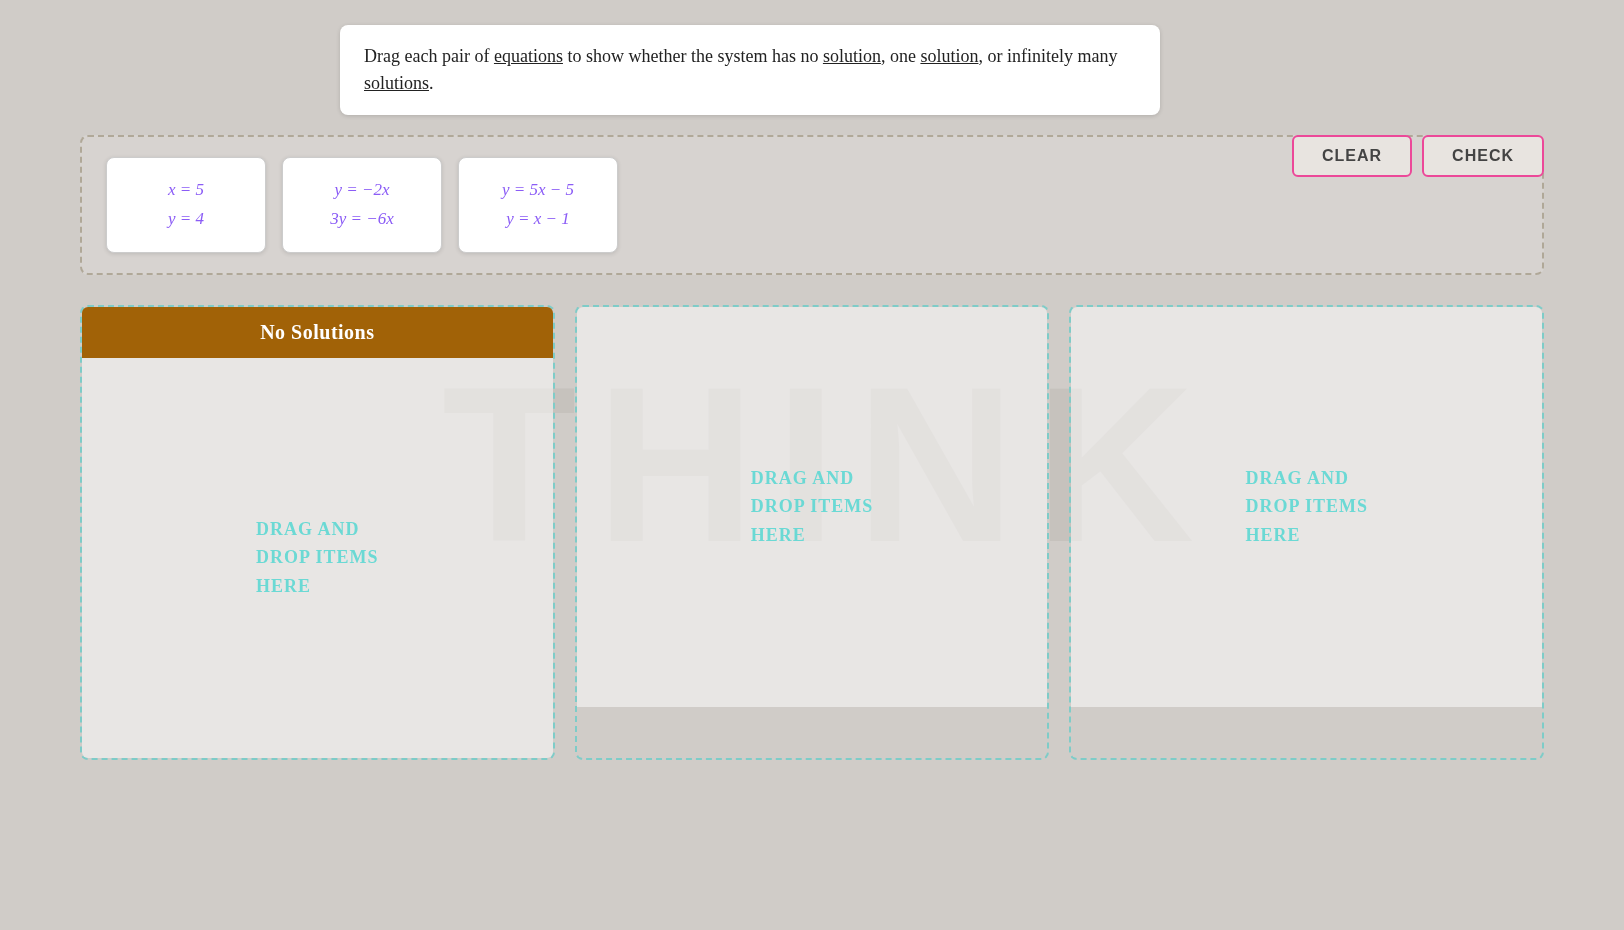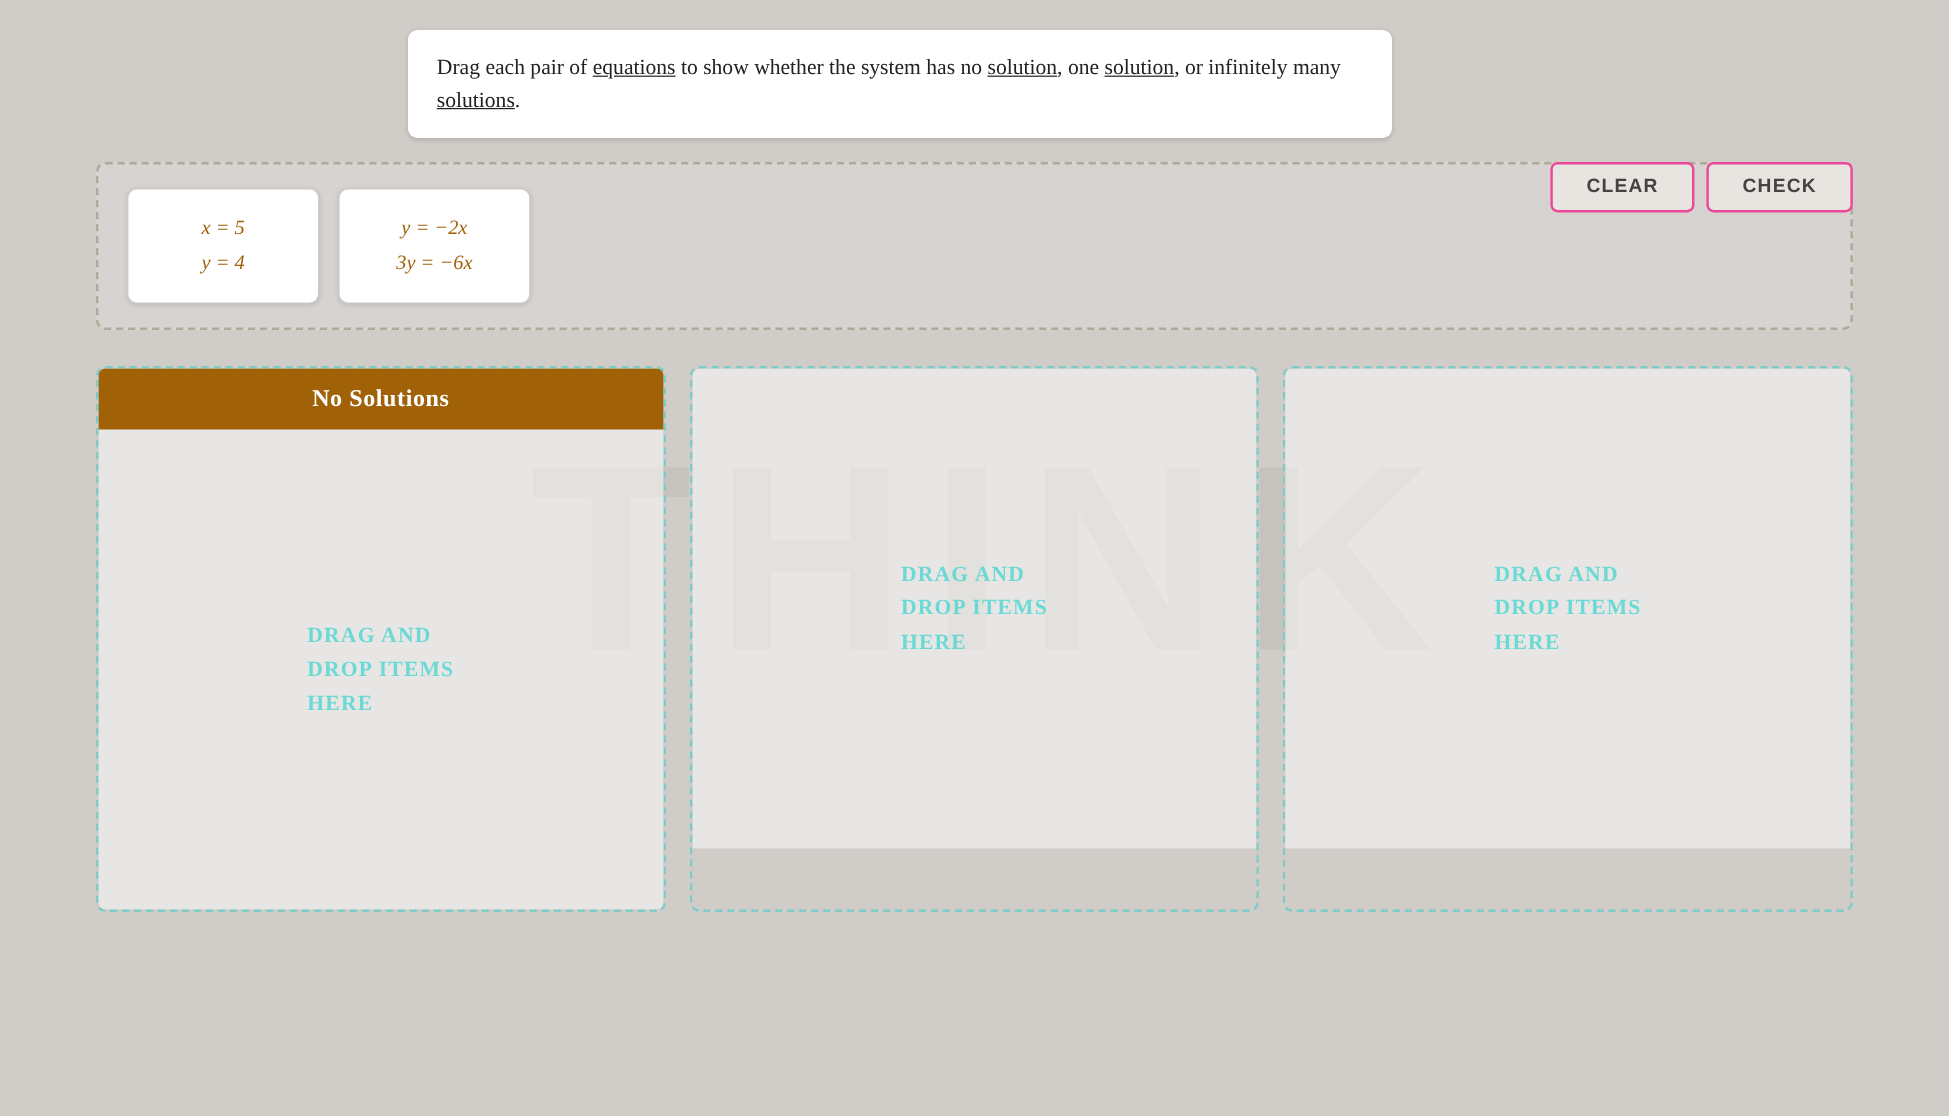--- a/index.html
+++ b/index.html
@@ -90,21 +90,21 @@
       background: white;
       border-radius: 8px;
       border: 1.5px solid #ccc;
       padding: 18px 24px;
       min-width: 160px;
       text-align: center;
       cursor: grab;
       box-shadow: 0 1px 4px rgba(0,0,0,0.12);
       font-size: 17px;
       line-height: 1.7;
-      color: #a16207;
+      color: #8b5cf6;
     }
 
     
     .drop-zones-container {
       display: flex;
       gap: 20px;
       margin: 0 0 20px 0;
     }
 
     .drop-zone {
@@ -174,20 +174,24 @@
     <div class="equation-card" draggable="true">
       <div class="math-line"><i>x</i> = 5</div>
       <div class="math-line"><i>y</i> = 4</div>
     </div>
 
     <div class="equation-card" draggable="true">
       <div class="math-line"><i>y</i> = −2<i>x</i></div>
       <div class="math-line">3<i>y</i> = −6<i>x</i></div>
     </div>
 
+    <div class="equation-card" draggable="true">
+      <div class="math-line"><i>y</i> = 5<i>x</i> − 5</div>
+      <div class="math-line"><i>y</i> = <i>x</i> − 1</div>
+    </div>
 
 
 
   </div>
 
   <div class="drop-zones-container">
 
     <div class="drop-zone">
       <div class="drop-zone-header">No Solutions</div>
       <div class="drop-zone-body">

